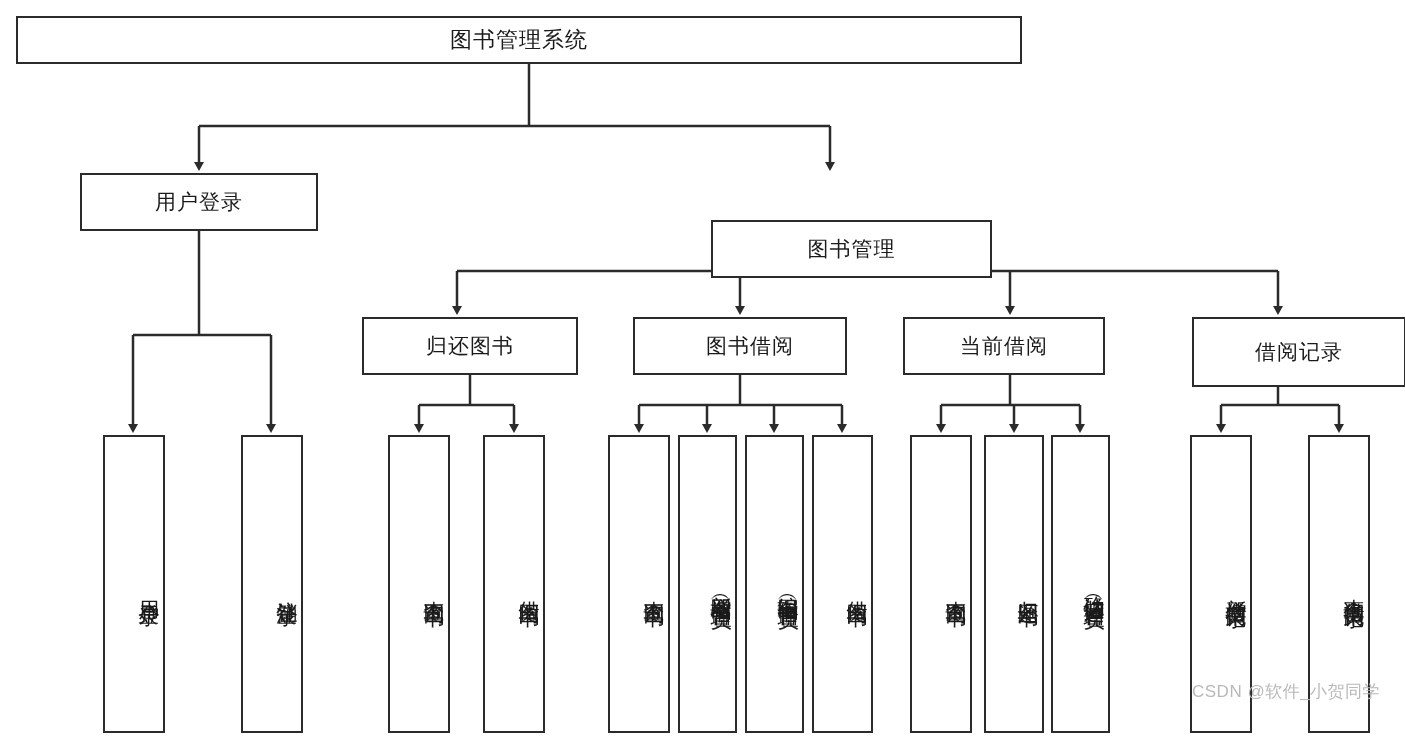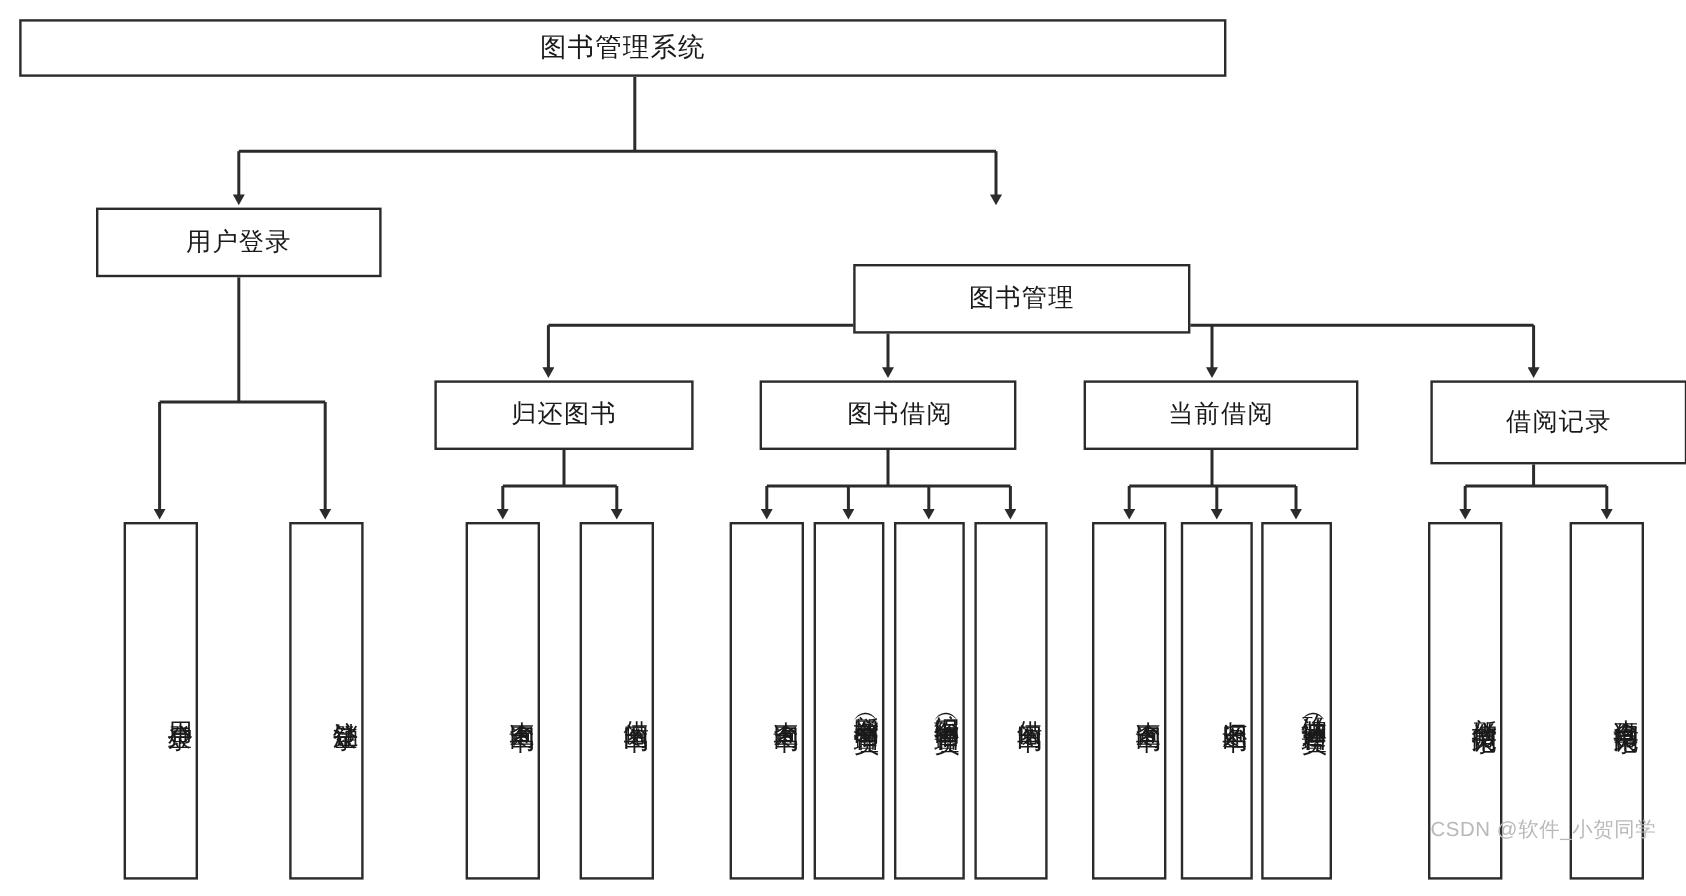--- a/index.html
+++ b/index.html
@@ -118,21 +118,21 @@
     </g>
   </svg>
 
   <div class="node horiz" id="root-node" style="left:16px;top:16px;width:1006px;height:48px;">图书管理系统</div>
 
   <div class="node horiz" style="left:80px;top:173px;width:238px;height:58px;">用户登录</div>
   <div class="node horiz" style="left:711px;top:173px;width:281px;height:58px;margin-top:47px;">图书管理</div>
 
   <div class="node horiz" style="left:362px;top:317px;width:216px;height:58px;">归还图书</div>
   <div class="node horiz" style="left:633px;top:317px;width:214px;height:58px;padding-left:20px;">图书借阅</div>
-  <div class="node horiz" style="left:903px;top:317px;width:229px;height:58px;">当前借阅</div>
+  <div class="node horiz" style="left:903px;top:317px;width:202px;height:58px;">当前借阅</div>
   <div class="node horiz" style="left:1192px;top:317px;width:214px;height:70px;">借阅记录</div>
 
   <div class="node vert" style="left:103px;top:435px;width:62px;height:298px;">用户登录</div>
   <div class="node vert" style="left:241px;top:435px;width:62px;height:298px;">注销登录</div>
 
   <div class="node vert" style="left:388px;top:435px;width:62px;height:298px;">查询图书</div>
   <div class="node vert" style="left:483px;top:435px;width:62px;height:298px;">借阅图书</div>
 
   <div class="node vert" style="left:608px;top:435px;width:62px;height:298px;">查询图书</div>
   <div class="node vert" style="left:678px;top:435px;width:59px;height:298px;">新增图书（管理员）</div>

